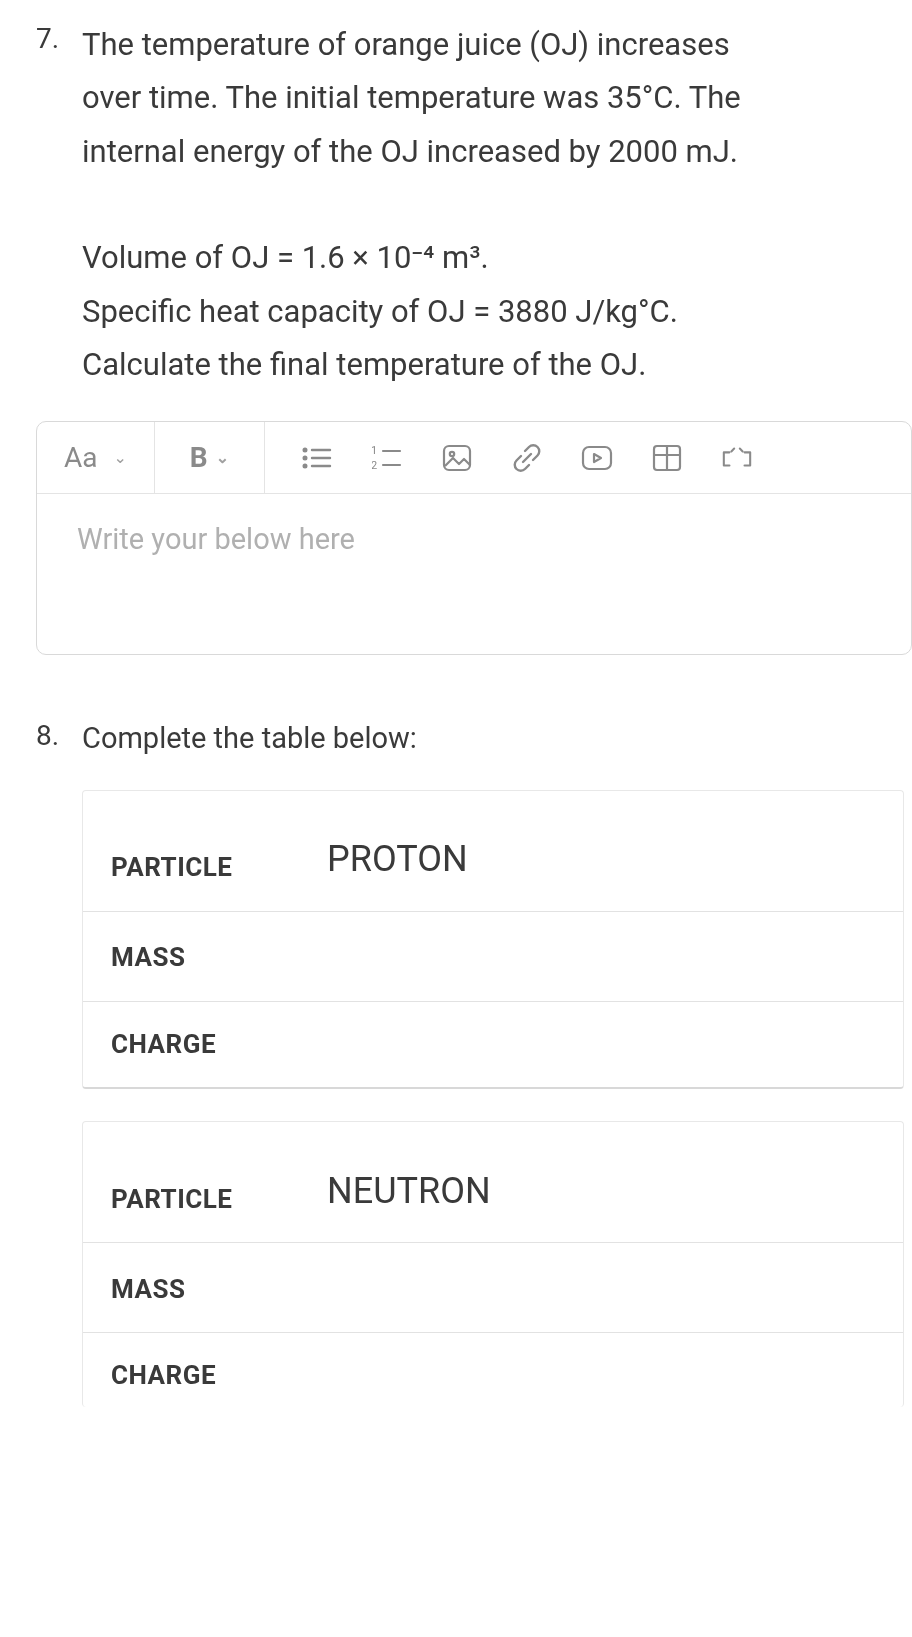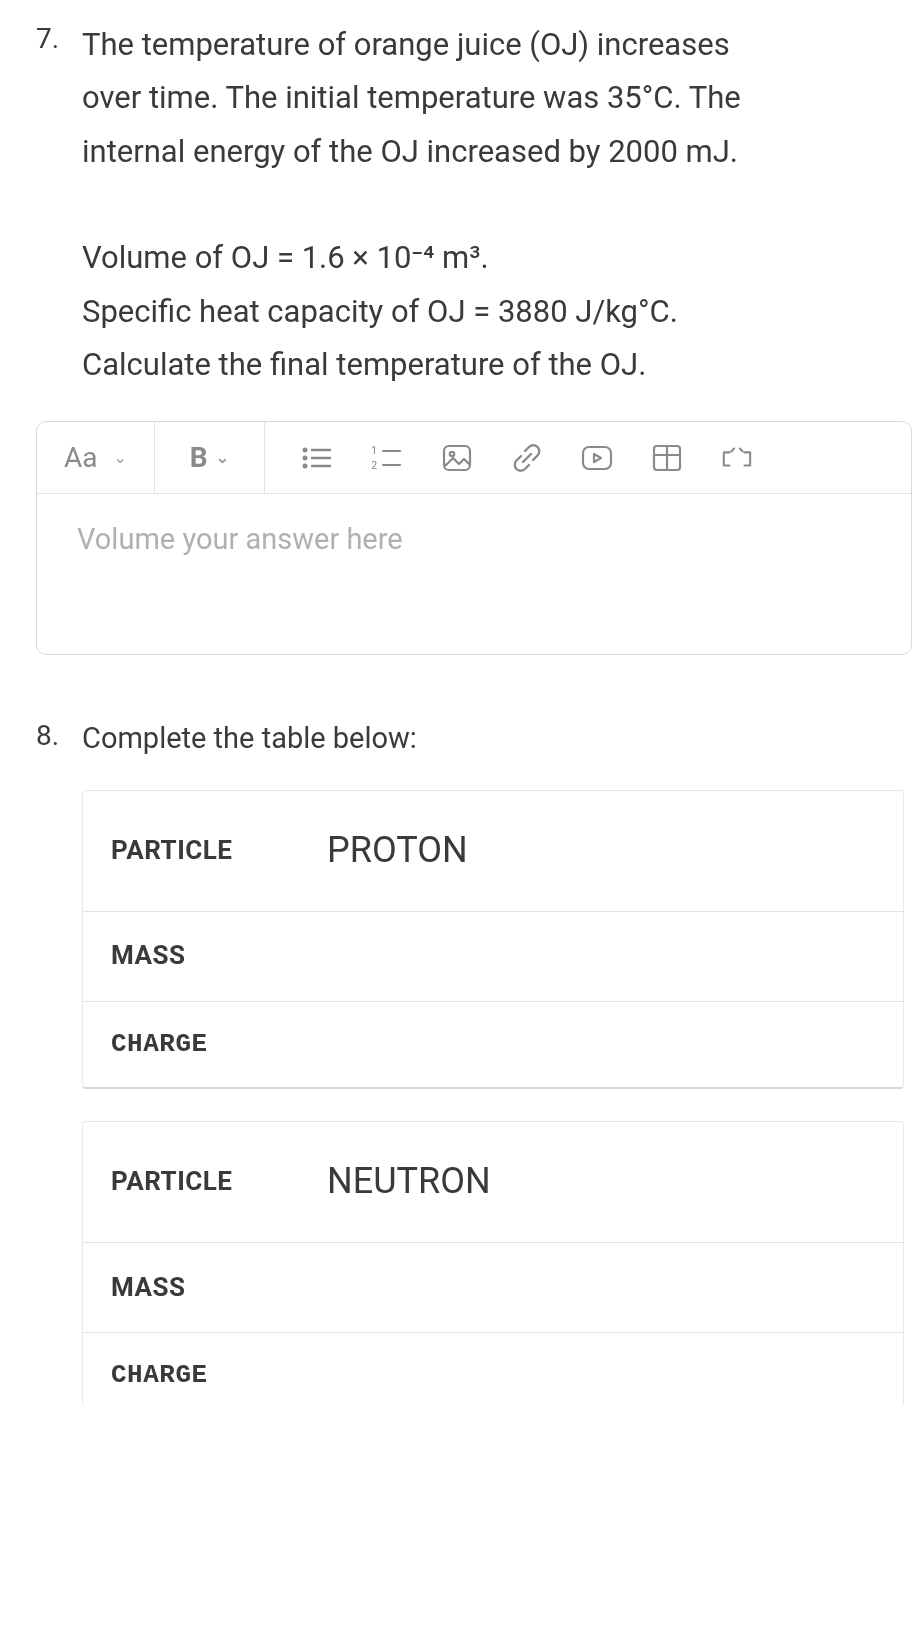--- a/index.html
+++ b/index.html
@@ -85,26 +85,26 @@
   .tbl {
     margin: 28px 0 32px 0;
     border: 1px solid #e8e8e8;
     border-radius: 4px;
     width: calc(100% - 8px);
     border-bottom: 2px solid #d8d8d8;
   }
   .tbl-row {
     display: flex;
     min-height: 90px;
-    align-items: center;
+    align-items: flex-end;
     border-top: 1px solid #e2e2e2;
     padding: 22px 28px 22px 28px;
   }
   .tbl-row:first-child { border-top: none; min-height: 120px; }
-  .tbl-row.last { min-height: 78px; font-family: Liberation Mono, monospace; }
+  .tbl-row.last { min-height: 78px; }
   .tbl-label {
     width: 216px;
     font-weight: 700;
     font-size: 26px;
     color: #3a3a3a;
     letter-spacing: 0.5px;
   }
   .tbl-value {
     font-size: 36px;
     color: #3a3a3a;
@@ -189,21 +189,21 @@
         <svg width="34" height="28" viewBox="0 0 34 28" stroke="#8a8a8a" stroke-width="2.2" fill="none" stroke-linecap="round" stroke-linejoin="round">
           <path d="M9 8 L3 8 L3 22 L9 22"></path>
           <path d="M25 8 L31 8 L31 22 L25 22"></path>
           <path d="M14 4 L11 7"></path>
           <path d="M20 4 L23 7"></path>
         </svg>
       </div>
     </div>
   </div>
   <div class="editor-body" contenteditable="true" style="">
-    <span>Volume your answer here</span>
+    <span>Write your below here</span>
   </div>
 </div>
 
 <div class="q8">
   <div class="q-number">8.</div>
   <div class="q8-body">
     <div>Complete the table below:</div>
 
     <div class="tbl">
       <div class="tbl-row">

